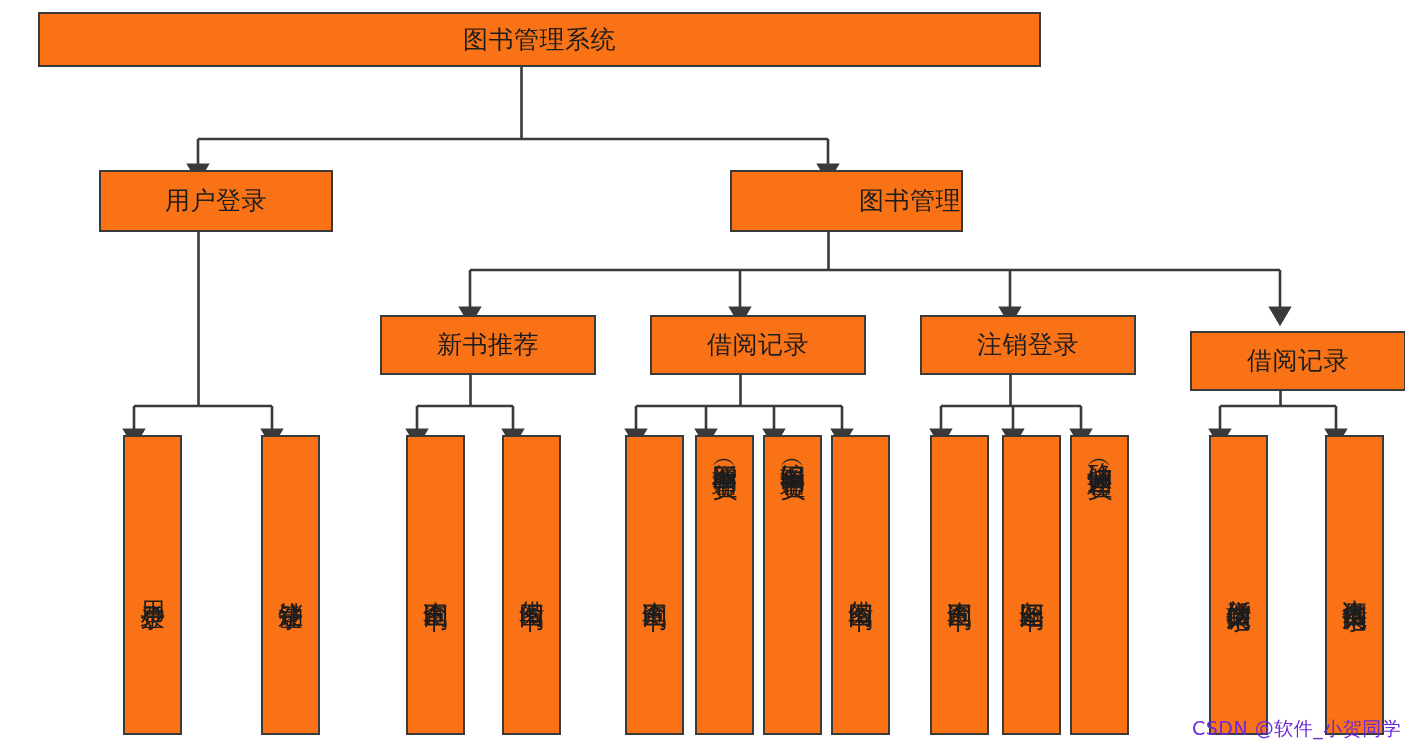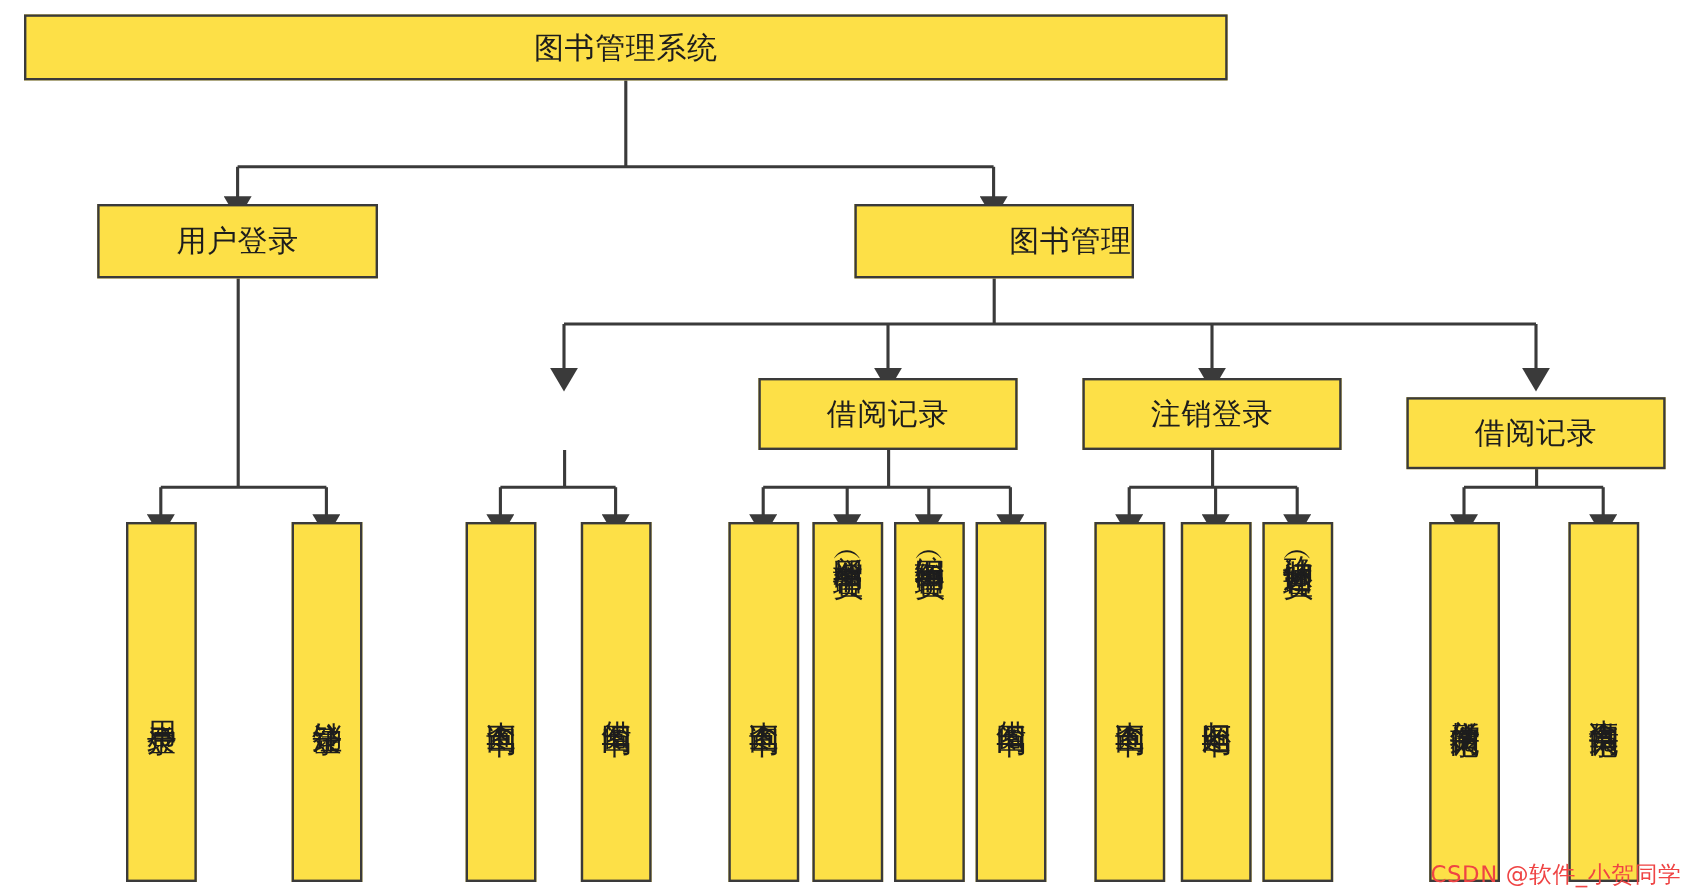--- a/index.html
+++ b/index.html
@@ -20,26 +20,27 @@
   #svg-layer {
     position: absolute;
     left: 0;
     top: 0;
     width: 1405px;
     height: 747px;
   }
   .node {
     position: absolute;
     box-sizing: border-box;
-    background: #fde047;
+    background: #f97316;
     border: 2px solid #3a3a3a;
     display: flex;
     align-items: center;
     justify-content: center;
     color: #1d1d1d;
+    margin-left: 18px;
   }
   .node-label {
     display: block;
     text-align: center;
     line-height: 1.18;
     white-space: nowrap;
   }
   .node.horiz .node-label {
     font-size: 25px;
     letter-spacing: 0.5px;
@@ -58,21 +59,21 @@
   .node.vert.v-center {
     align-items: center;
   }
   .node.vert.v-top {
     align-items: flex-start;
     padding-top: 6px;
   }
   .watermark {
     position: absolute;
     font-size: 19px;
-    color: #ef4444;
+    color: #6d28d9;
     white-space: nowrap;
     letter-spacing: 0.5px;
     pointer-events: none;
   }
 </style>
 </head>
 <body>
 
 <div id="canvas">
 
@@ -131,20 +132,23 @@
     <span class="node-label">图书管理系统</span>
   </div>
 
   <div class="node horiz" style="left:81px; top:170px; width:234px; height:62px;">
     <span class="node-label">用户登录</span>
   </div>
   <div class="node horiz" style="left:712px; top:170px; width:233px; height:62px;justify-content:flex-end;">
     <span class="node-label">图书管理</span>
   </div>
 
+  <div class="node horiz" style="left:362px; top:315px; width:216px; height:60px;">
+    <span class="node-label">新书推荐</span>
+  </div>
   <div class="node horiz" style="left:632px; top:315px; width:216px; height:60px;">
     <span class="node-label">借阅记录</span>
   </div>
   <div class="node horiz" style="left:902px; top:315px; width:216px; height:60px;">
     <span class="node-label">注销登录</span>
   </div>
   <div class="node horiz" style="left:1172px; top:331px; width:216px; height:60px;">
     <span class="node-label">借阅记录</span>
   </div>
 

